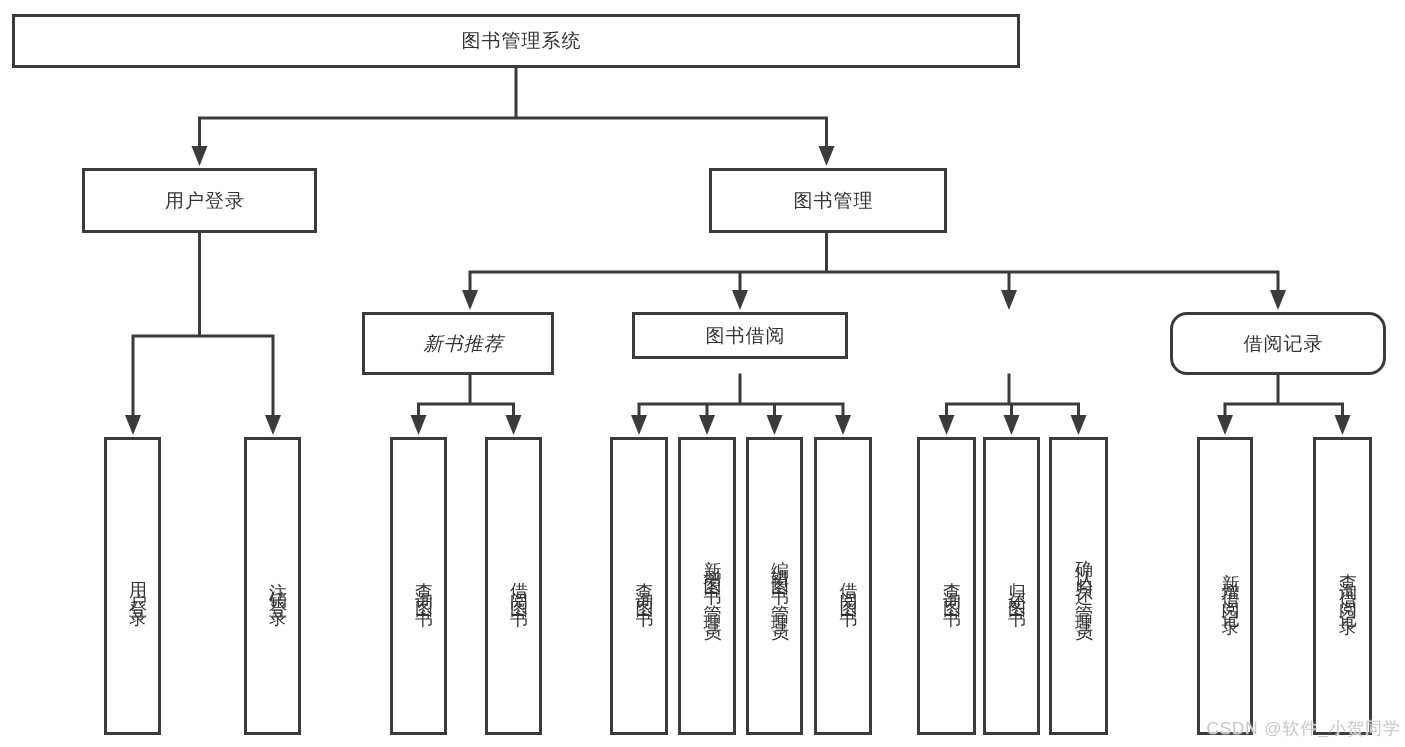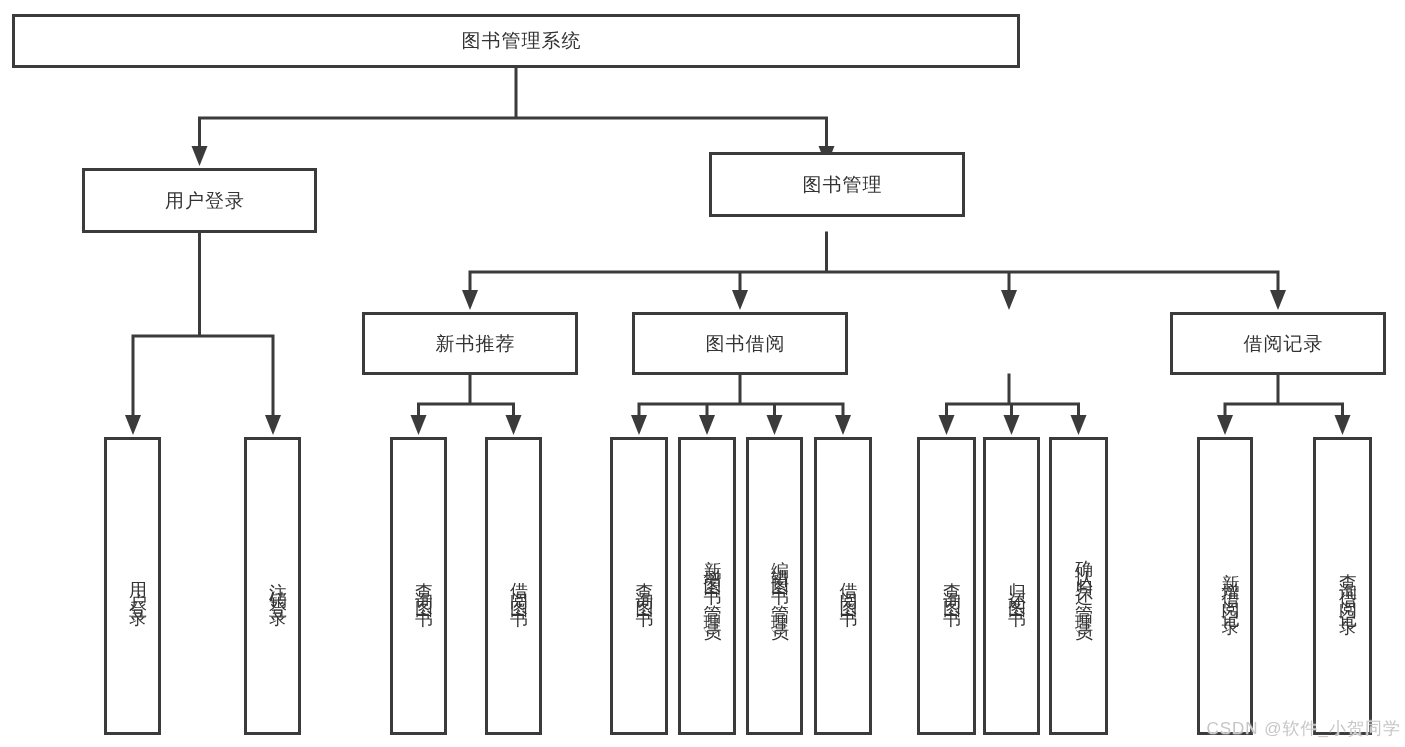--- a/index.html
+++ b/index.html
@@ -25,25 +25,25 @@
     writing-mode:vertical-rl;
     text-orientation:mixed;
     font-size:18px;
     letter-spacing:9px;
     line-height:1;
     white-space:nowrap;
   }
   
   .b-root        {left:12px;  top:14px;  width:1008px; height:54px;}
   .b-user-login  {left:82px;  top:168px; width:235px;  height:65px;}
-  .b-book-mgmt   {left:709px; top:152px; width:256px;  height:65px;text-align:center;}
-  .b-new-rec     {left:362px; top:312px; width:216px;  height:63px;}
-  .b-book-borrow {left:632px; top:312px; width:216px;  height:63px;}
+  .b-book-mgmt   {left:709px; top:168px; width:238px;  height:65px;text-align:center;}
+  .b-new-rec     {left:362px; top:312px; width:192px;  height:63px;font-style:italic;}
+  .b-book-borrow {left:632px; top:312px; width:216px;  height:47px;}
   .b-cur-borrow  {left:901px; top:312px; width:216px;  height:63px;}
-  .b-borrow-rec  {left:1170px;top:312px; width:216px;  height:63px;}
+  .b-borrow-rec  {left:1170px;top:312px; width:216px;  height:63px;border-radius:17px;}
   .leaf{top:437px;height:298px;}
   .b-ul-login    {left:104px; width:57px;}
   .b-ul-logout   {left:244px; width:57px;}
   .b-nr-query    {left:390px; width:57px;}
   .b-nr-borrow   {left:485px; width:57px;}
   .b-bb-query    {left:610px; width:58px;}
   .b-bb-add      {left:678px; width:58px;}
   .b-bb-edit     {left:746px; width:57px;}
   .b-bb-borrow   {left:814px; width:58px;}
   .b-cb-query    {left:917px; width:59px;}

